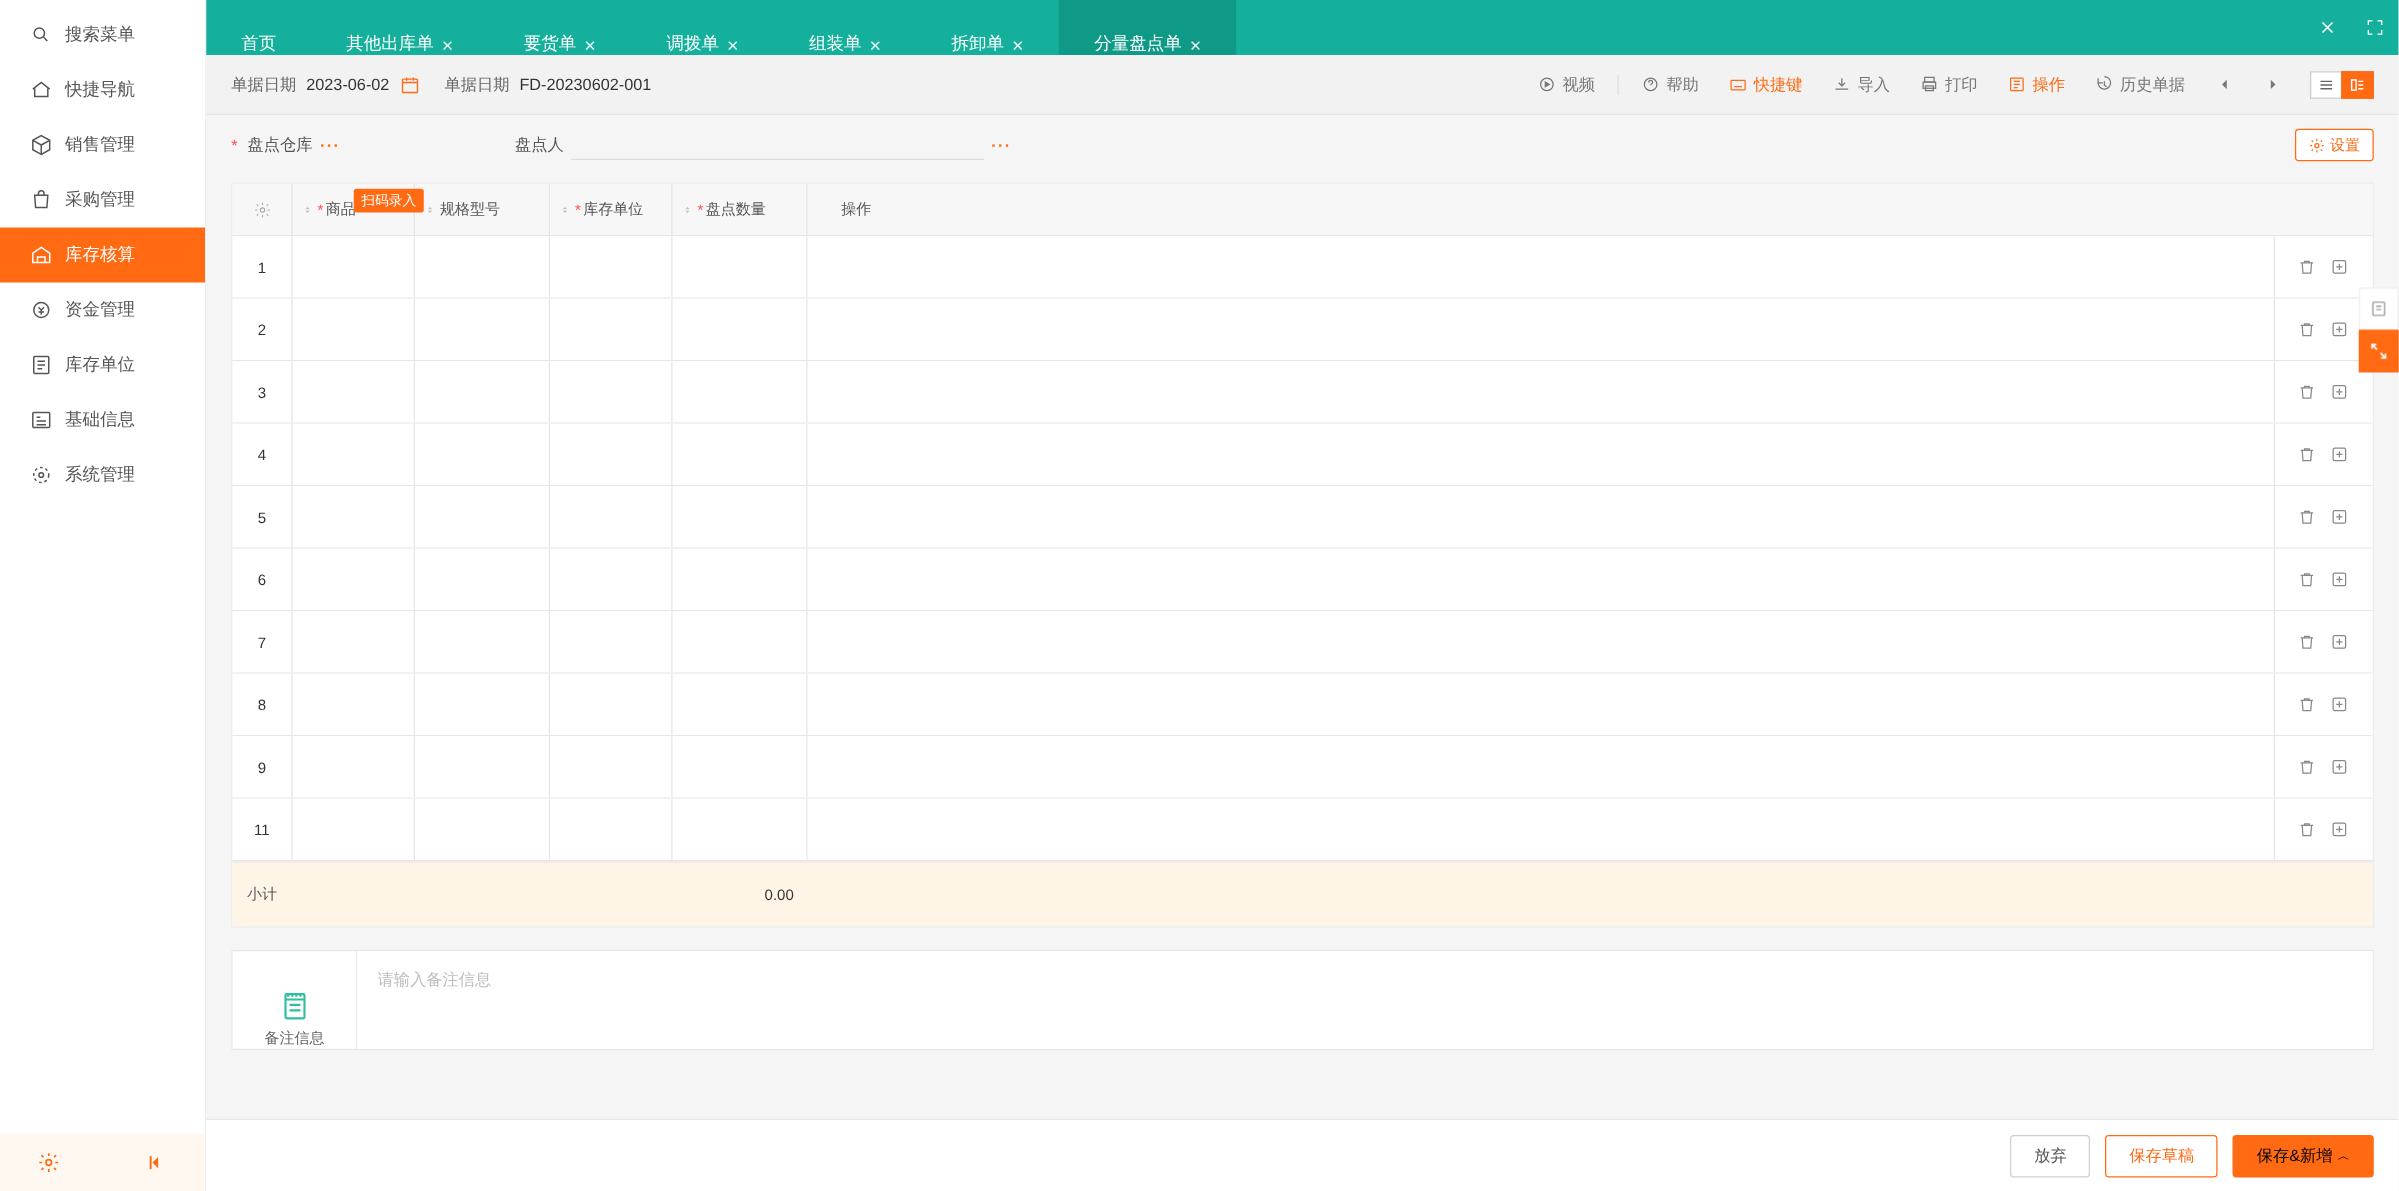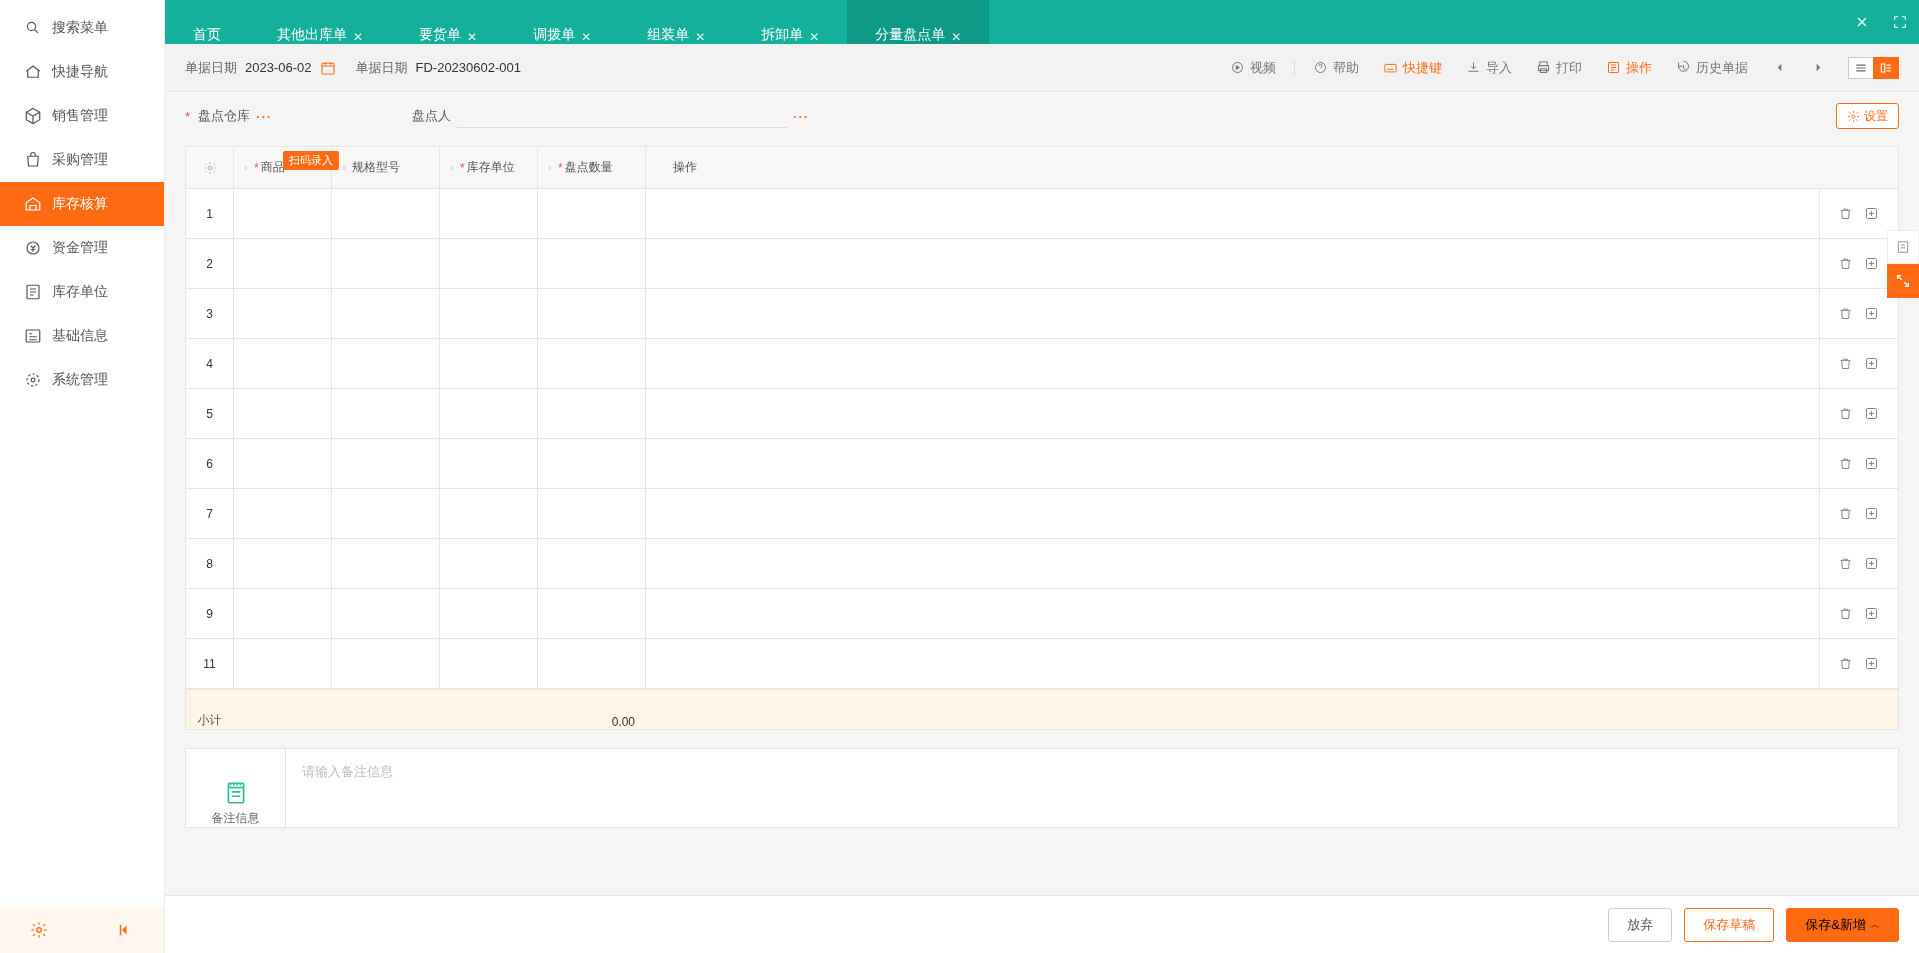--- a/index.html
+++ b/index.html
@@ -75,21 +75,21 @@
   .w-unit{width:98px}
   .w-qty{width:108px}
   .w-avail{flex:1}
   .w-ops{width:78px;justify-content:center;gap:10px}
   .ghead .sort{width:8px;height:12px;margin-right:4px;opacity:.35}
   .ghead .req{color:#ff4d4f}
   .scan-badge{position:absolute;right:-8px;top:4px;background:var(--orange);color:#fff;font-size:11px;padding:2px 6px;border-radius:2px}
   .gbody .grow{height:50px;border-bottom:1px solid var(--border);background:#fff}
   .gbody .grow .gcell{color:#333}
   .row-op{width:16px;height:16px;color:#888;cursor:pointer}
-  .gfoot{background:var(--cream);height:40px;display:flex;align-items:flex-end;border-top:1px solid var(--border)}
+  .gfoot{background:var(--cream);height:52px;display:flex;align-items:center;border-top:1px solid var(--border)}
   .gfoot .gcell{border-right:1px solid transparent}
   .gfoot .w-qty{justify-content:flex-end;padding-right:10px;color:#333}
   .gfoot .w-idx{color:#555;font-size:12px}
 
   .remark{margin-top:18px;border:1px solid var(--border);background:#fff;display:flex;min-height:80px}
   .remark-side{width:100px;display:flex;flex-direction:column;align-items:center;justify-content:flex-end;gap:4px;border-right:1px solid var(--border);color:#666}
   .remark-side svg{color:#2fbf9e;width:26px;height:26px}
   .remark-ta{flex:1;border:none;resize:none;padding:14px 16px;font-size:13px;outline:none;color:#333}
   .remark-ta::placeholder{color:#bdbdbd}
 

